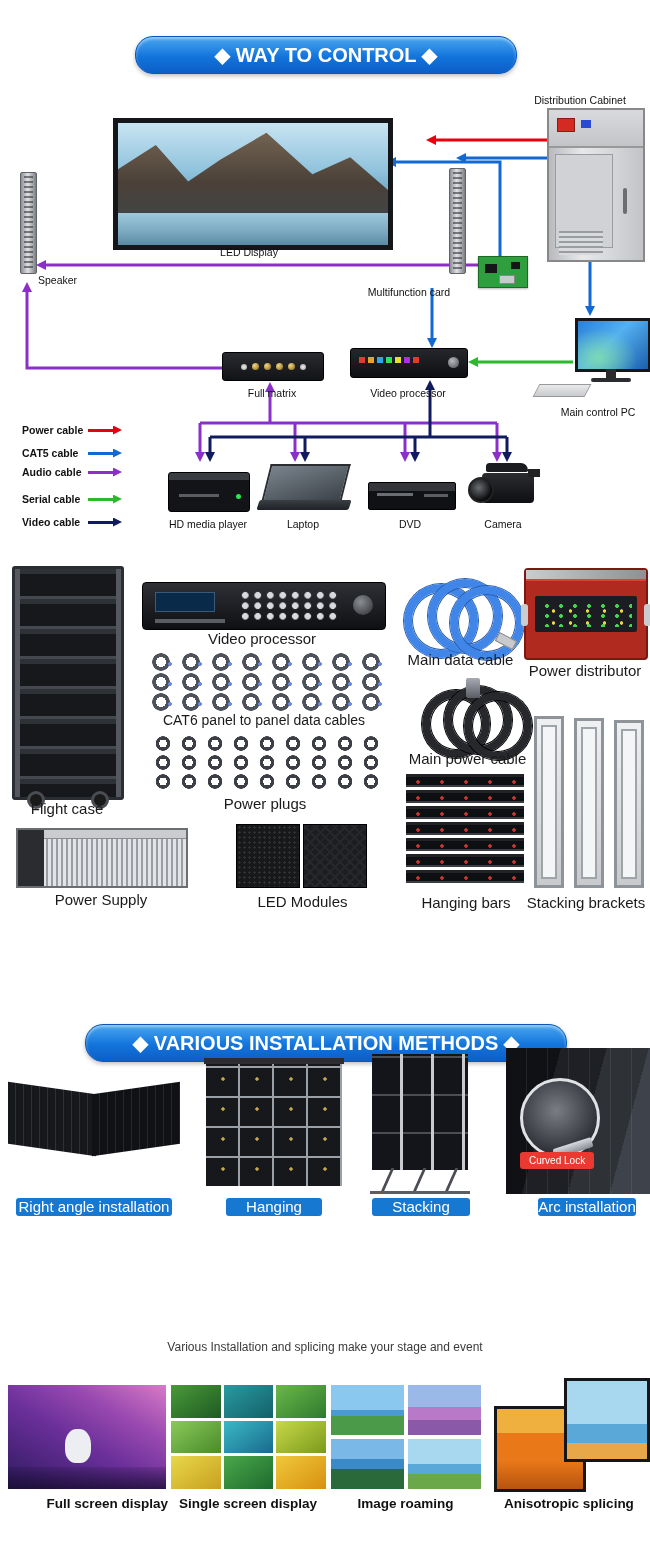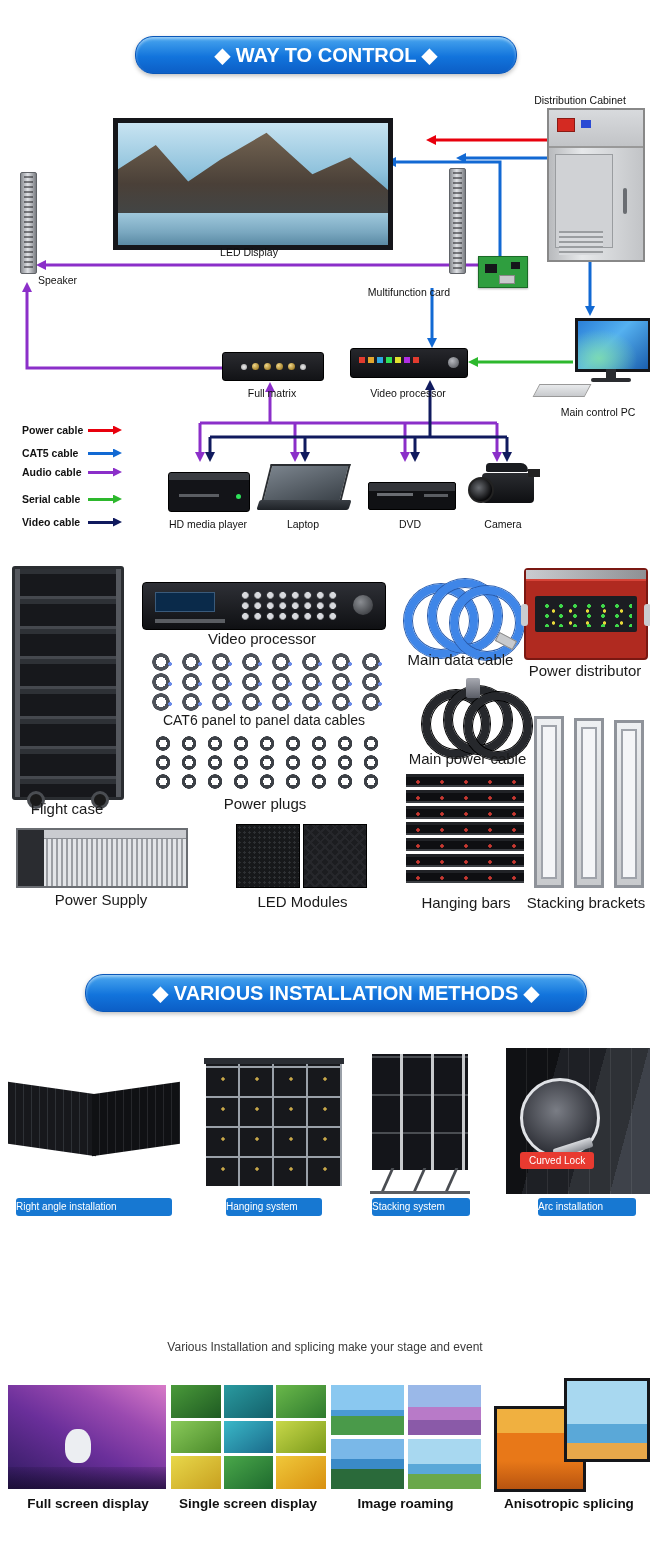--- a/index.html
+++ b/index.html
@@ -7,21 +7,21 @@
         font-family:"Liberation Sans",sans-serif;color:#111;}
   .abs{position:absolute;}
 
   
   .banner{position:absolute;height:36px;line-height:36px;text-align:center;color:#fff;
     font-weight:bold;font-size:20px;border-radius:18px;border:1px solid #0a57b8;
     background:linear-gradient(180deg,#4aa7ef 0%,#1274dc 55%,#0c5ec6 100%);
     box-shadow:0 2px 4px rgba(0,0,0,.25), inset 0 2px 3px rgba(255,255,255,.45);
     white-space:nowrap;}
   #banner-way{top:36px;left:135px;width:380px;}
-  #banner-install{top:974px;left:85px;width:480px;padding-left:20px;}
+  #banner-install{top:1024px;left:85px;width:480px;}
   #banner-picture{top:1292px;left:135px;width:380px;}
 
   
   .diagram-label{position:absolute;font-size:10.5px;font-weight:normal;color:#111;text-align:center;}
   .item-label{position:absolute;font-size:15px;color:#1a1a1a;text-align:center;}
   .pic-label{position:absolute;font-weight:bold;font-size:13.5px;color:#111;text-align:center;}
   .subtitle{position:absolute;left:0;width:650px;text-align:center;font-size:12px;color:#3a3a3a;}
   #subtitle1{top:1340px;} #subtitle2{top:1357px;}
 
   
@@ -210,21 +210,21 @@
     background:repeating-linear-gradient(90deg,transparent 0 20px,rgba(255,255,255,.08) 20px 21px),
       linear-gradient(105deg,#101114 0 30%,#1e2025 30% 55%,#2e3136 55% 78%,#3e424a 78% 100%);}
   .arc-circle{position:absolute;left:14px;top:30px;width:74px;height:74px;border-radius:50%;border:3px solid #e0e2e6;
     background:radial-gradient(circle at 45% 40%,#7a7d85,#2a2c33 75%);}
   .arc-mech{position:absolute;left:30px;top:62px;width:40px;height:10px;border-radius:2px;
     background:linear-gradient(180deg,#d8dade,#8a8d94);transform:rotate(-18deg);}
   .badge-red{position:absolute;left:520px;top:1152px;background:#e83a30;color:#fff;font-size:10px;
     line-height:17px;padding:0 9px;border-radius:3px;}
 
   .pill{position:absolute;height:18px;line-height:18px;background:#1778d2;color:#fff;
-    font-size:10px;border-radius:3px;top:1198px;}
+    font-size:15px;text-align:center;border-radius:3px;top:1198px;}
   #pill-1{left:16px;width:156px;} #pill-2{left:226px;width:96px;}
   #pill-3{left:372px;width:98px;} #pill-4{left:538px;width:98px;}
 
   
   #pic-1{left:8px;top:1385px;width:158px;height:104px;
     background:linear-gradient(210deg,#d87ac8 0%,#9a4ab0 28%,#6a2f9a 55%,#2e1a5e 100%);}
   .astro{position:absolute;left:36%;top:42%;width:26px;height:34px;background:#eceef2;border-radius:45% 45% 40% 40%;}
   .pic-ground{position:absolute;left:0;right:0;bottom:0;height:22px;
     background:linear-gradient(180deg,rgba(20,10,40,.15),rgba(20,10,40,.7));}
   #pic-2{left:171px;top:1385px;width:155px;height:104px;display:grid;
@@ -263,21 +263,21 @@
   #vp-label{left:182px;top:630px;width:160px;}
   #cat6-label{left:136px;top:712px;width:256px;font-size:14px;}
   #plugs-label{left:180px;top:795px;width:170px;}
   #data-cable-label{left:398px;top:651px;width:125px;}
   #distributor-label{left:520px;top:662px;width:130px;}
   #power-cable-label{left:400px;top:750px;width:135px;}
   #brackets-label{left:522px;top:894px;width:128px;}
   #hanging-label{left:412px;top:894px;width:108px;}
   #power-supply-label{left:46px;top:891px;width:110px;}
   #led-modules-label{left:250px;top:893px;width:105px;}
-  #pic-label-1{left:8px;top:1496px;width:160px;}
+  #pic-label-1{left:8px;top:1496px;width:160px;text-align:right;}
   #pic-label-2{left:168px;top:1496px;width:160px;}
   #pic-label-3{left:333px;top:1496px;width:145px;}
   #pic-label-4{left:488px;top:1496px;width:162px;}
 </style>
 </head>
 <body>
 
 <div class="page">
 
   <div class="banner" id="banner-way">◆ WAY TO CONTROL ◆</div>

